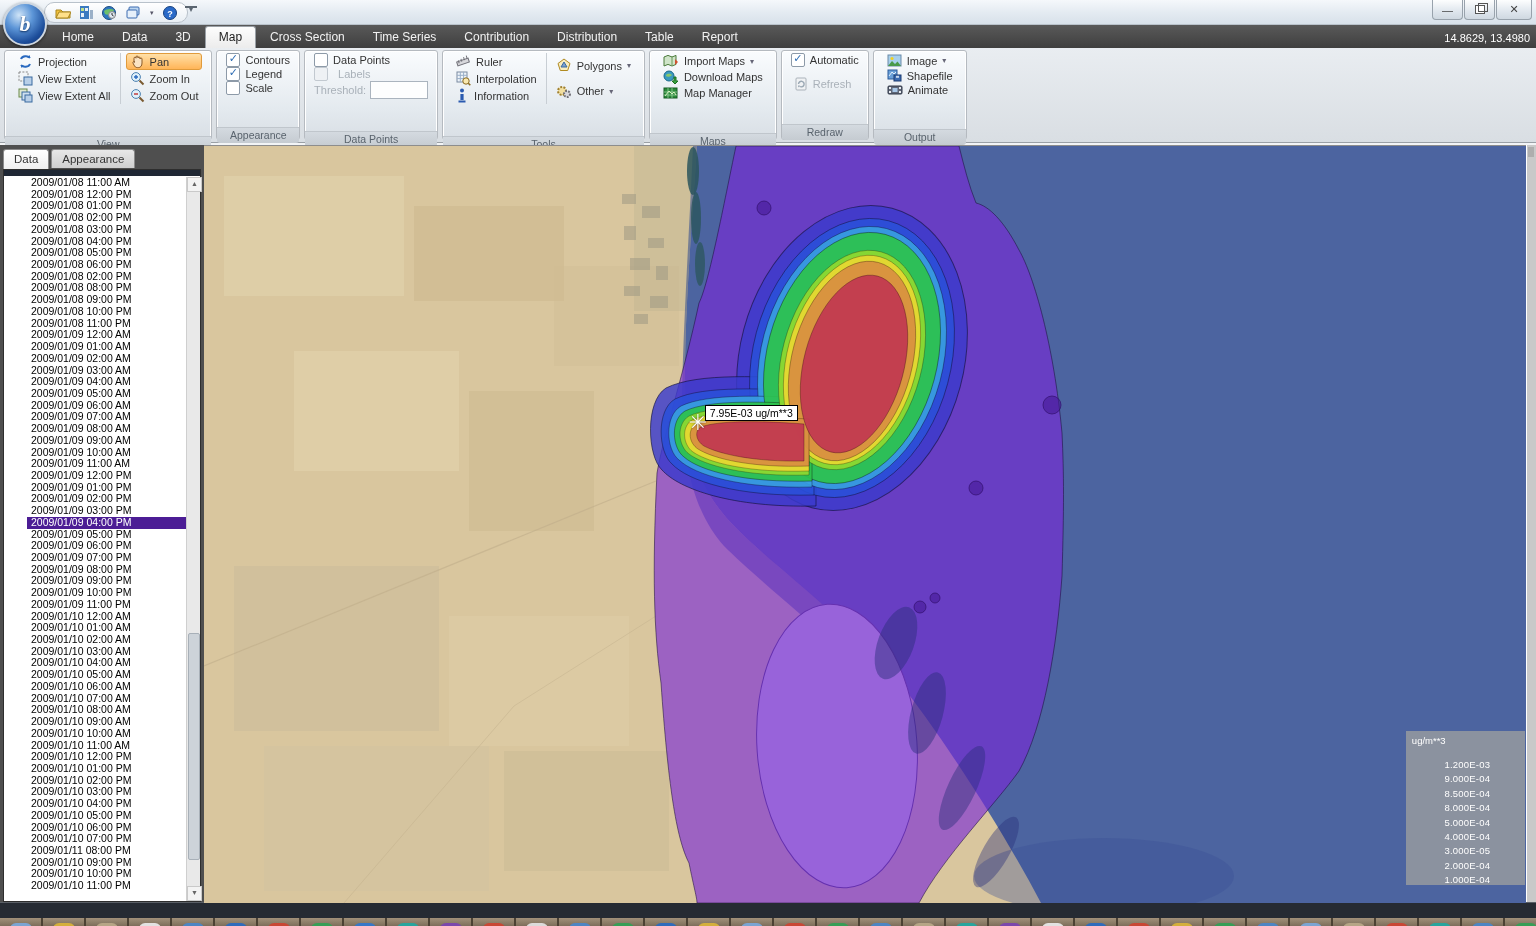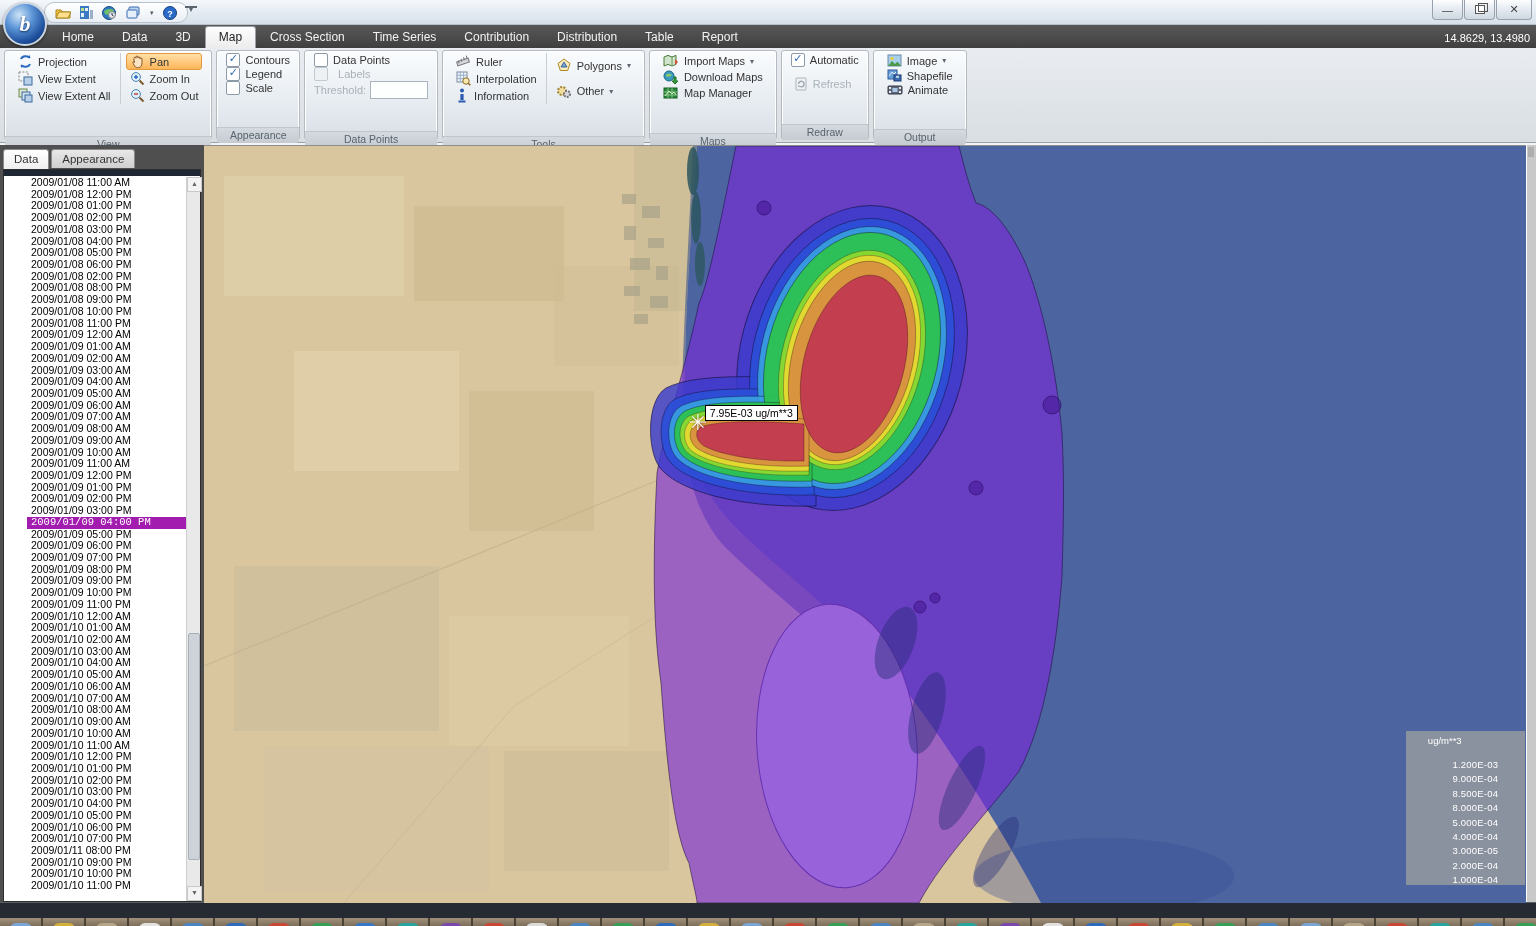--- a/index.html
+++ b/index.html
@@ -57,36 +57,36 @@
   
   .panel{width:204px;background:#4f4f4f;display:flex;flex-direction:column;}
   .ptabs{height:23px;display:flex;align-items:flex-end;padding-left:3px;gap:2px;}
   .ptab{padding:3px 10px;font-size:11.5px;color:#333;background:linear-gradient(#e8e8e8,#cfcfcf);
     border:1px solid #8a8a8a;border-bottom:none;border-radius:3px 3px 0 0;cursor:pointer;}
   .ptab.active{background:linear-gradient(#ffffff,#efefef);position:relative;top:1px;padding-bottom:4px;}
   .list-wrap{position:relative;margin:1px 3px 0 3px;flex:1;background:#fff;border:1px solid #2e2e2e;}
   .list-head{height:6px;background:#1f2734;}
   .ts-list{position:absolute;left:0;top:7px;right:13px;bottom:0;overflow:hidden;margin-left:23px;}
   .ts-item{height:11.72px;line-height:11.72px;font-size:10.5px;color:#000;padding-left:4px;white-space:nowrap;cursor:pointer;}
-  .ts-item.sel{background:#a21caf;color:#fff;font-family:Liberation Mono, monospace;}
+  .ts-item.sel{background:#4c1d95;color:#fff;}
   .vsb{position:absolute;top:7px;right:0;bottom:0;width:13px;background:#e9e9e9;border-left:1px solid #cfcfcf;}
   .vsb .arr{position:absolute;left:0;width:13px;height:13px;background:#f3f3f3;border:1px solid #c9c9c9;
     font-size:7px;color:#666;text-align:center;line-height:11px;}
   .vsb .arr.up{top:0;} .vsb .arr.dn{bottom:0;}
   .vsb .thumb{position:absolute;left:1px;width:10px;top:63%;height:31%;background:#cdd3d9;border:1px solid #a8b0b8;border-radius:2px;}
   
   .maparea{position:relative;width:1323px;height:757px;background:#46608f;overflow:hidden;border-top:1px solid #8d8d8d;}
   .map-edge{width:9px;background:#c9c9c9;border-left:1px solid #fff;position:relative;}
   .map-edge:before{content:"";position:absolute;top:2px;left:1px;width:6px;height:10px;background:#aeaeae;}
   .tooltip{position:absolute;left:501px;top:259px;background:#fff;border:1px solid #000;font-size:10.5px;
     padding:1px 4px;color:#000;white-space:nowrap;z-index:6;}
   .marker{position:absolute;left:485px;top:264px;color:#fff;font:bold 22px "DejaVu Sans",sans-serif;
     text-shadow:0 0 2px rgba(0,0,0,.6);z-index:6;}
   .legend{position:absolute;left:1202px;top:585px;width:119px;background:rgba(148,153,158,.88);
-    padding:4px 6px 6px 22px;z-index:5;box-sizing:border-box;}
+    padding:4px 6px 6px 6px;z-index:5;box-sizing:border-box;}
   .legend-title{font-size:9.5px;color:#fff;margin-bottom:3px;}
   .lg-row{display:flex;align-items:center;height:14.4px;flex-direction:column;}
   .lg-sw{width:9px;height:13px;margin-left:3px;}
   .lg-tick{width:9px;height:1px;background:#d8dadc;margin-top:10px;}
   .lg-lab{font-size:9.5px;color:#fff;margin-left:4px;letter-spacing:.2px;}
   
   .winfoot{height:15px;background:#262b33;border-top:1px solid #5a5f66;}
   .taskbar{height:14px;background:linear-gradient(#a4937c,#6e5f4c);display:flex;overflow:hidden;}
   .tb-slot{flex:0 0 auto;width:41px;height:14px;border-right:2px solid #4c4234;display:flex;justify-content:center;align-items:flex-end;background:linear-gradient(#96867030,#00000020);}
   .tb-ic{width:22px;height:9px;border-radius:6px 6px 0 0;opacity:.95;}

